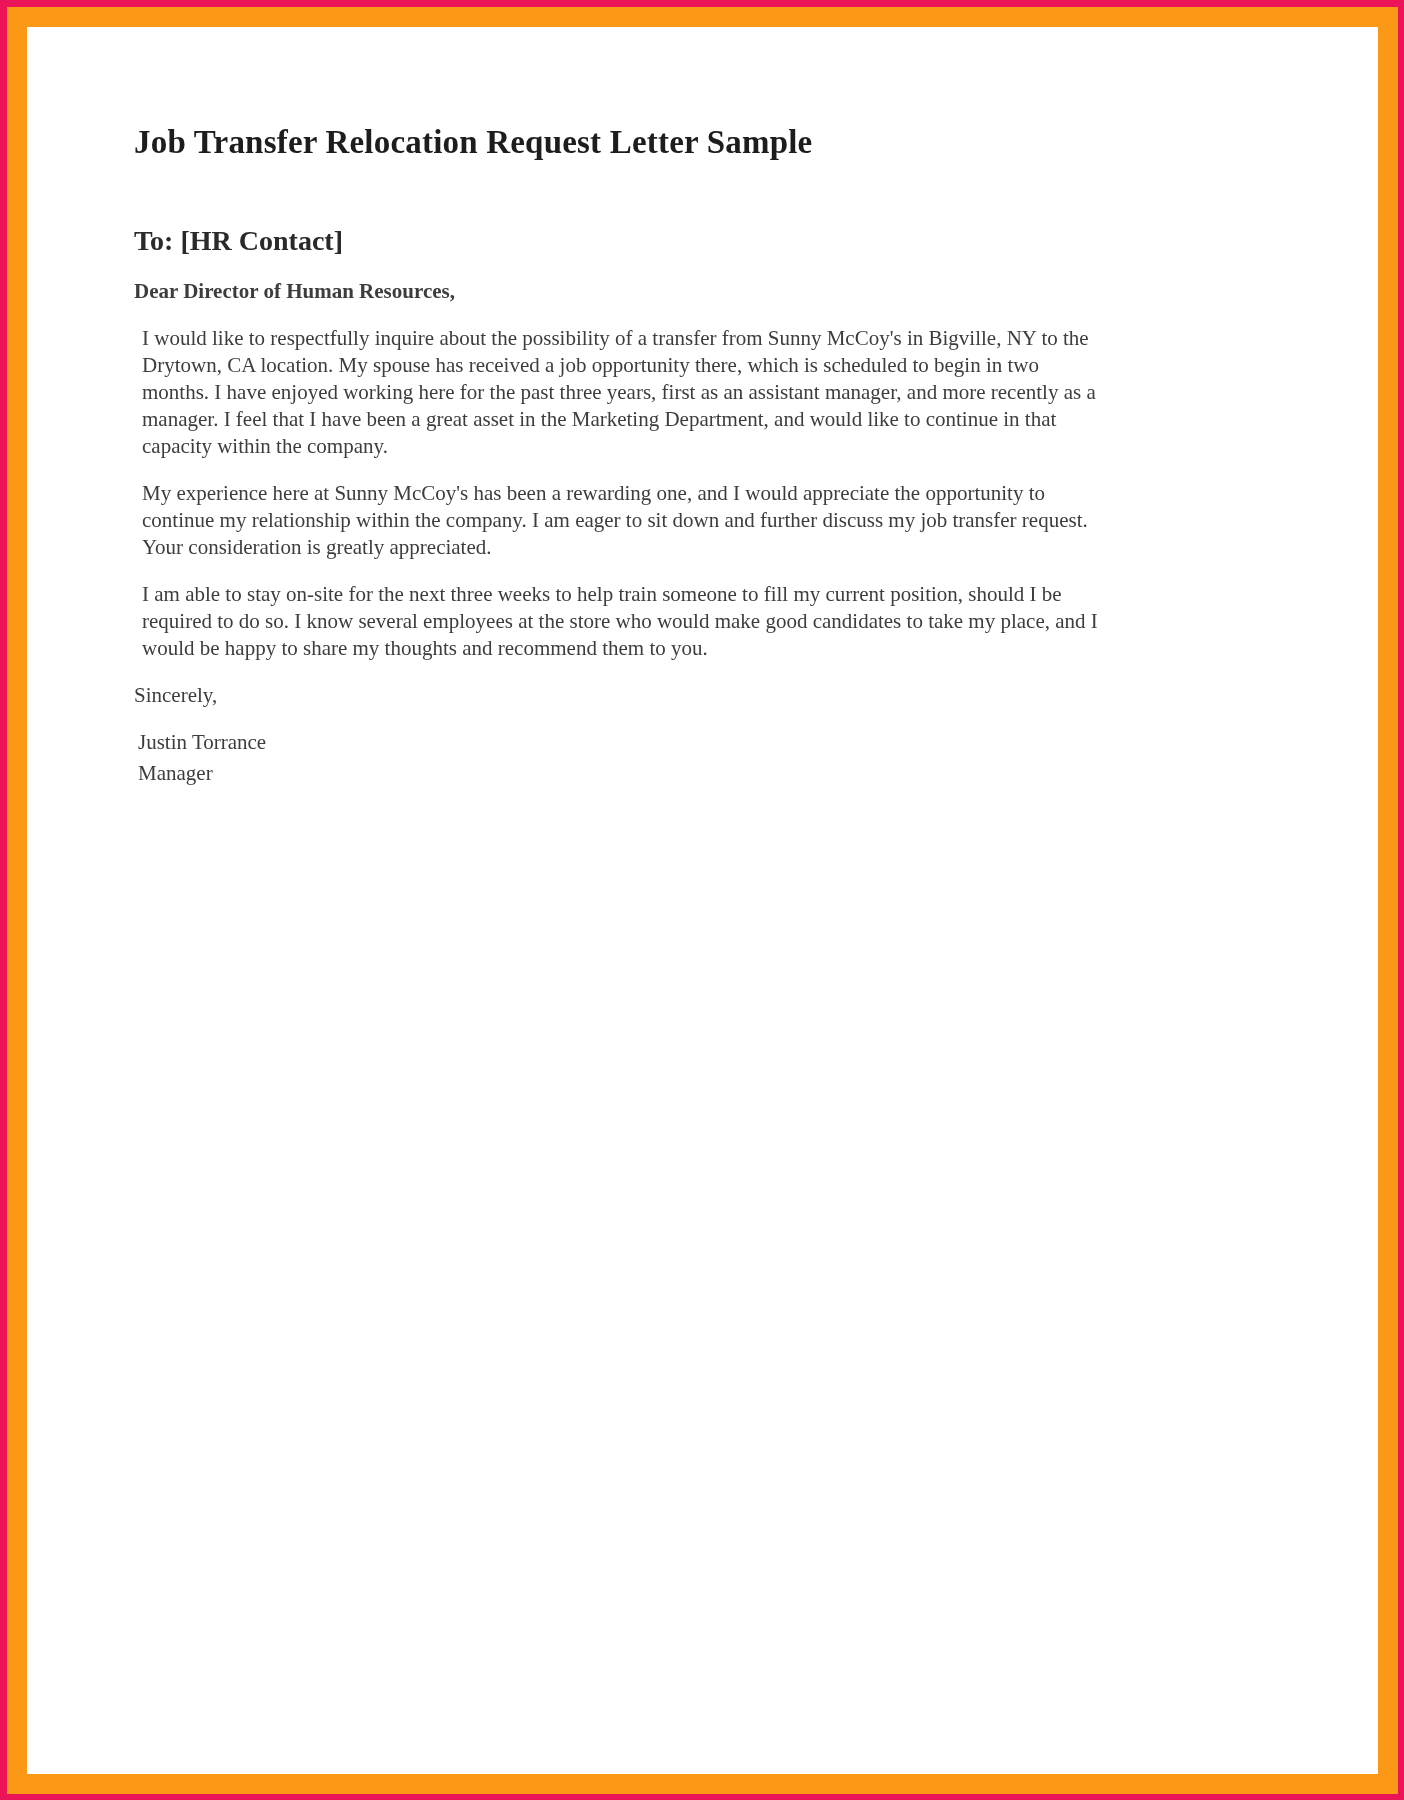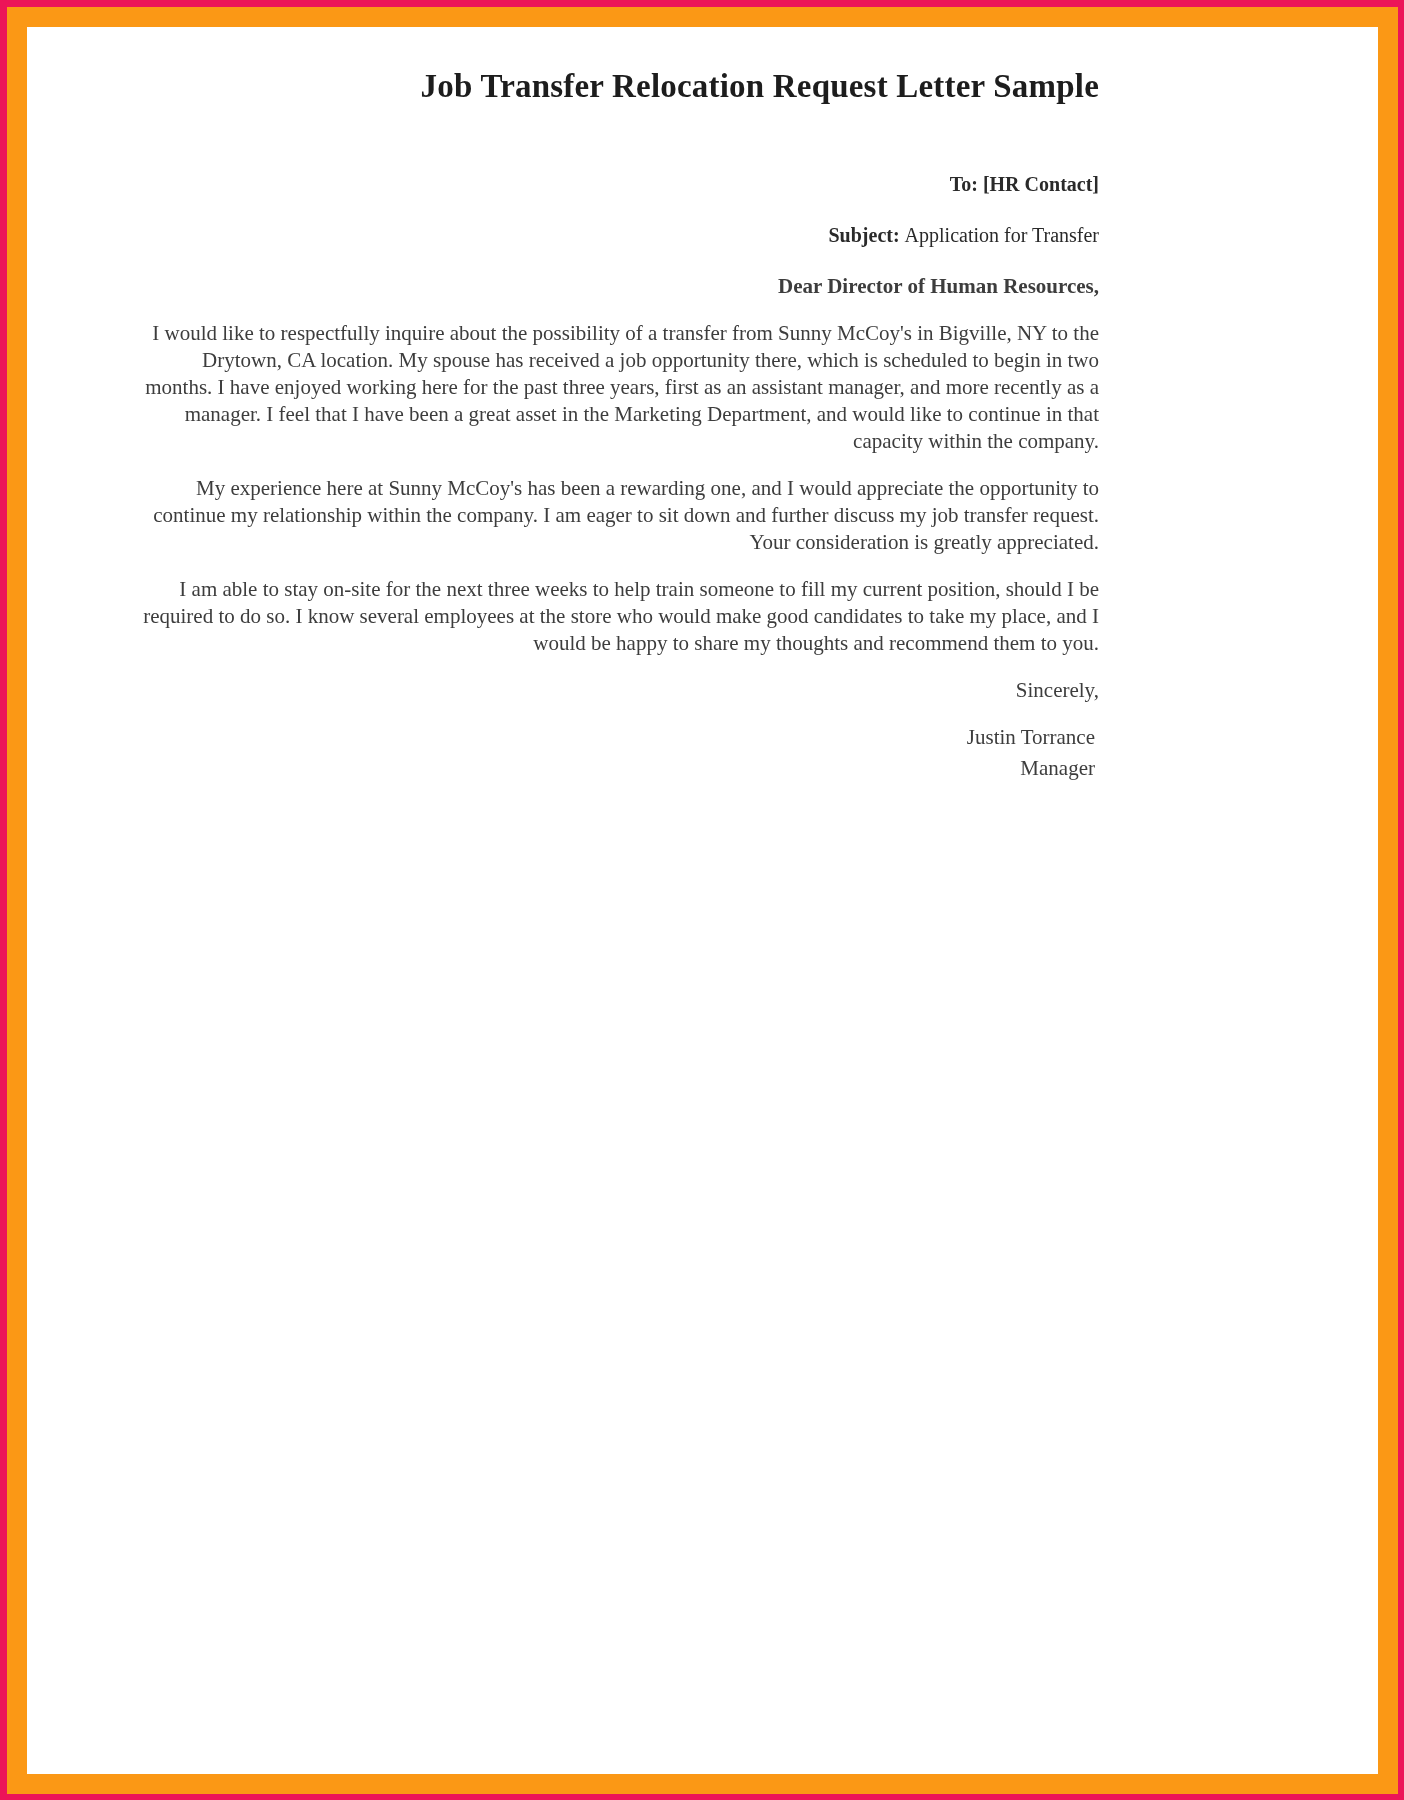--- a/index.html
+++ b/index.html
@@ -24,37 +24,36 @@
   }
   .page {
     position: absolute;
     left: 20px;
     top: 20px;
     right: 20px;
     bottom: 20px;
     background: #FFFFFF;
   }
   .content {
-    padding: 40px 0 0 107px;
+    padding: 96px 0 0 107px;
     width: 965px;
     color: #3D3D3D;
     font-size: 21px;
     line-height: 27px;
-    text-align: right;
   }
   .doc-title {
     font-size: 33px;
     line-height: 38px;
     font-weight: bold;
     color: #1D1D1D;
     margin: 0 0 66px 0;
     letter-spacing: 0.2px;
   }
   .header-line {
-    font-size: 20px;
+    font-size: 28px;
     margin: 0 0 24px 0;
     color: #2A2A2A;
   }
   .bold { font-weight: bold; }
   .salutation {
     margin: 8px 0 20px 0;
     font-weight: bold;
   }
   .paragraph {
     margin: 0 0 20px 8px;
@@ -70,21 +69,20 @@
 <body>
 
 <div class="orange-frame">
   <div class="page">
     <div class="content">
 
       <h1 class="doc-title">Job Transfer Relocation Request Letter Sample</h1>
 
       <p class="header-line bold"><span>To:</span>&nbsp;<span>[HR Contact]</span></p>
 
-      <p class="header-line"><span class="bold">Subject:</span>&nbsp;<span>Application for Transfer</span></p>
 
       <p class="salutation">Dear Director of Human Resources,</p>
 
       <p class="paragraph">I would like to respectfully inquire about the possibility of a transfer from Sunny McCoy's in Bigville, NY to the Drytown, CA location. My spouse has received a job opportunity there, which is scheduled to begin in two months. I have enjoyed working here for the past three years, first as an assistant manager, and more recently as a manager. I feel that I have been a great asset in the Marketing Department, and would like to continue in that capacity within the company.</p>
 
       <p class="paragraph">My experience here at Sunny McCoy's has been a rewarding one, and I would appreciate the opportunity to continue my relationship within the company. I am eager to sit down and further discuss my job transfer request. Your consideration is greatly appreciated.</p>
 
       <p class="paragraph">I am able to stay on-site for the next three weeks to help train someone to fill my current position, should I be required to do so. I know several employees at the store who would make good candidates to take my place, and I would be happy to share my thoughts and recommend them to you.</p>
 
       <p class="closing">Sincerely,</p>

